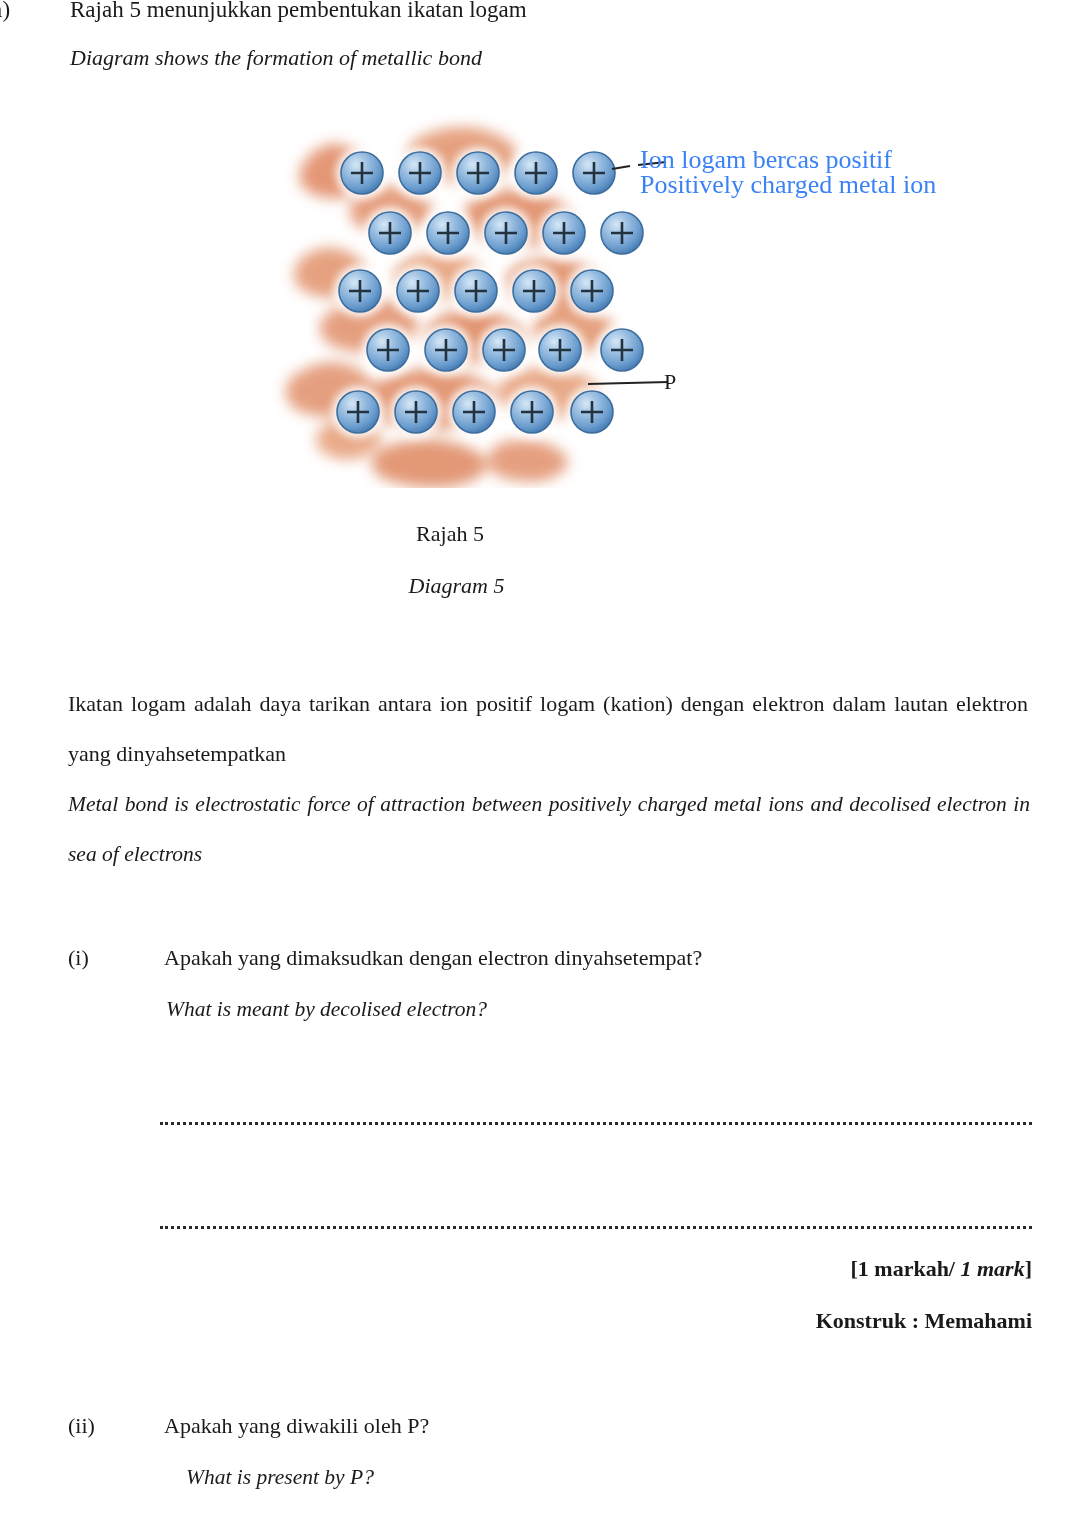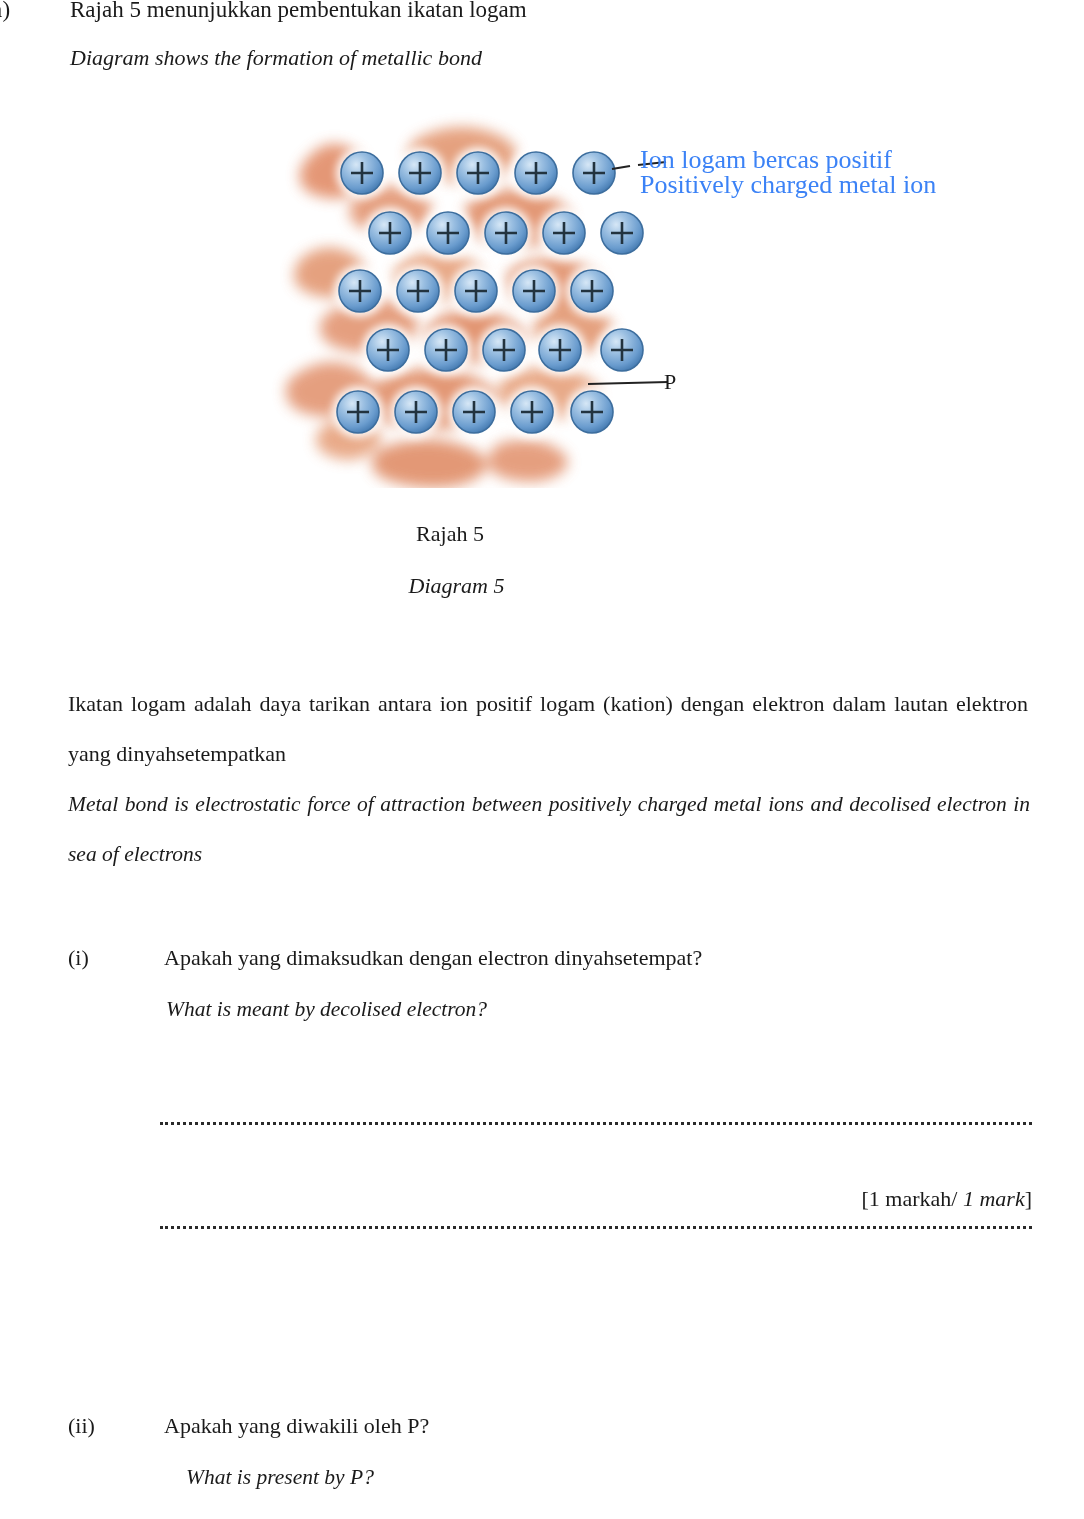--- a/index.html
+++ b/index.html
@@ -164,25 +164,26 @@
     border-bottom: 3px dotted #2a2a2a;
     overflow: hidden;
   }
   #ans-line-1 { top: 1118px; }
   #ans-line-2 { top: 1222px; }
 
   
   .marks {
     position: absolute;
     left: 0;
-    top: 1185px;
+    top: 1255px;
     width: 1032px;
     text-align: right;
     font-size: 22px;
     line-height: 28px;
+    font-weight: bold;
   }
   .marks .it { font-style: italic; }
   .konstruk {
     position: absolute;
     left: 0;
     top: 1307px;
     width: 1032px;
     text-align: right;
     font-size: 22px;
     line-height: 28px;
@@ -359,18 +360,19 @@
   <div class="para-en">Metal bond is electrostatic force of attraction between positively charged metal ions and decolised electron in sea of electrons</div>
 
   <div class="qnum" id="q1-num">(i)</div>
   <div class="qtext-bm" id="q1-bm">Apakah yang dimaksudkan dengan electron dinyahsetempat?</div>
   <div class="qtext-en" id="q1-en">What is meant by decolised electron?</div>
 
   <div class="dotline" id="ans-line-1"></div>
   <div class="dotline" id="ans-line-2"></div>
 
   <div class="marks"><span>[1 markah/ </span><span class="it">1 mark</span><span>]</span></div>
+  <div class="konstruk">Konstruk : Memahami</div>
 
   <div class="qnum" id="q2-num">(ii)</div>
   <div class="qtext-bm" id="q2-bm">Apakah yang diwakili oleh P?</div>
   <div class="qtext-en" id="q2-en">What is present by P?</div>
 
 </div>
 
 </body></html>

